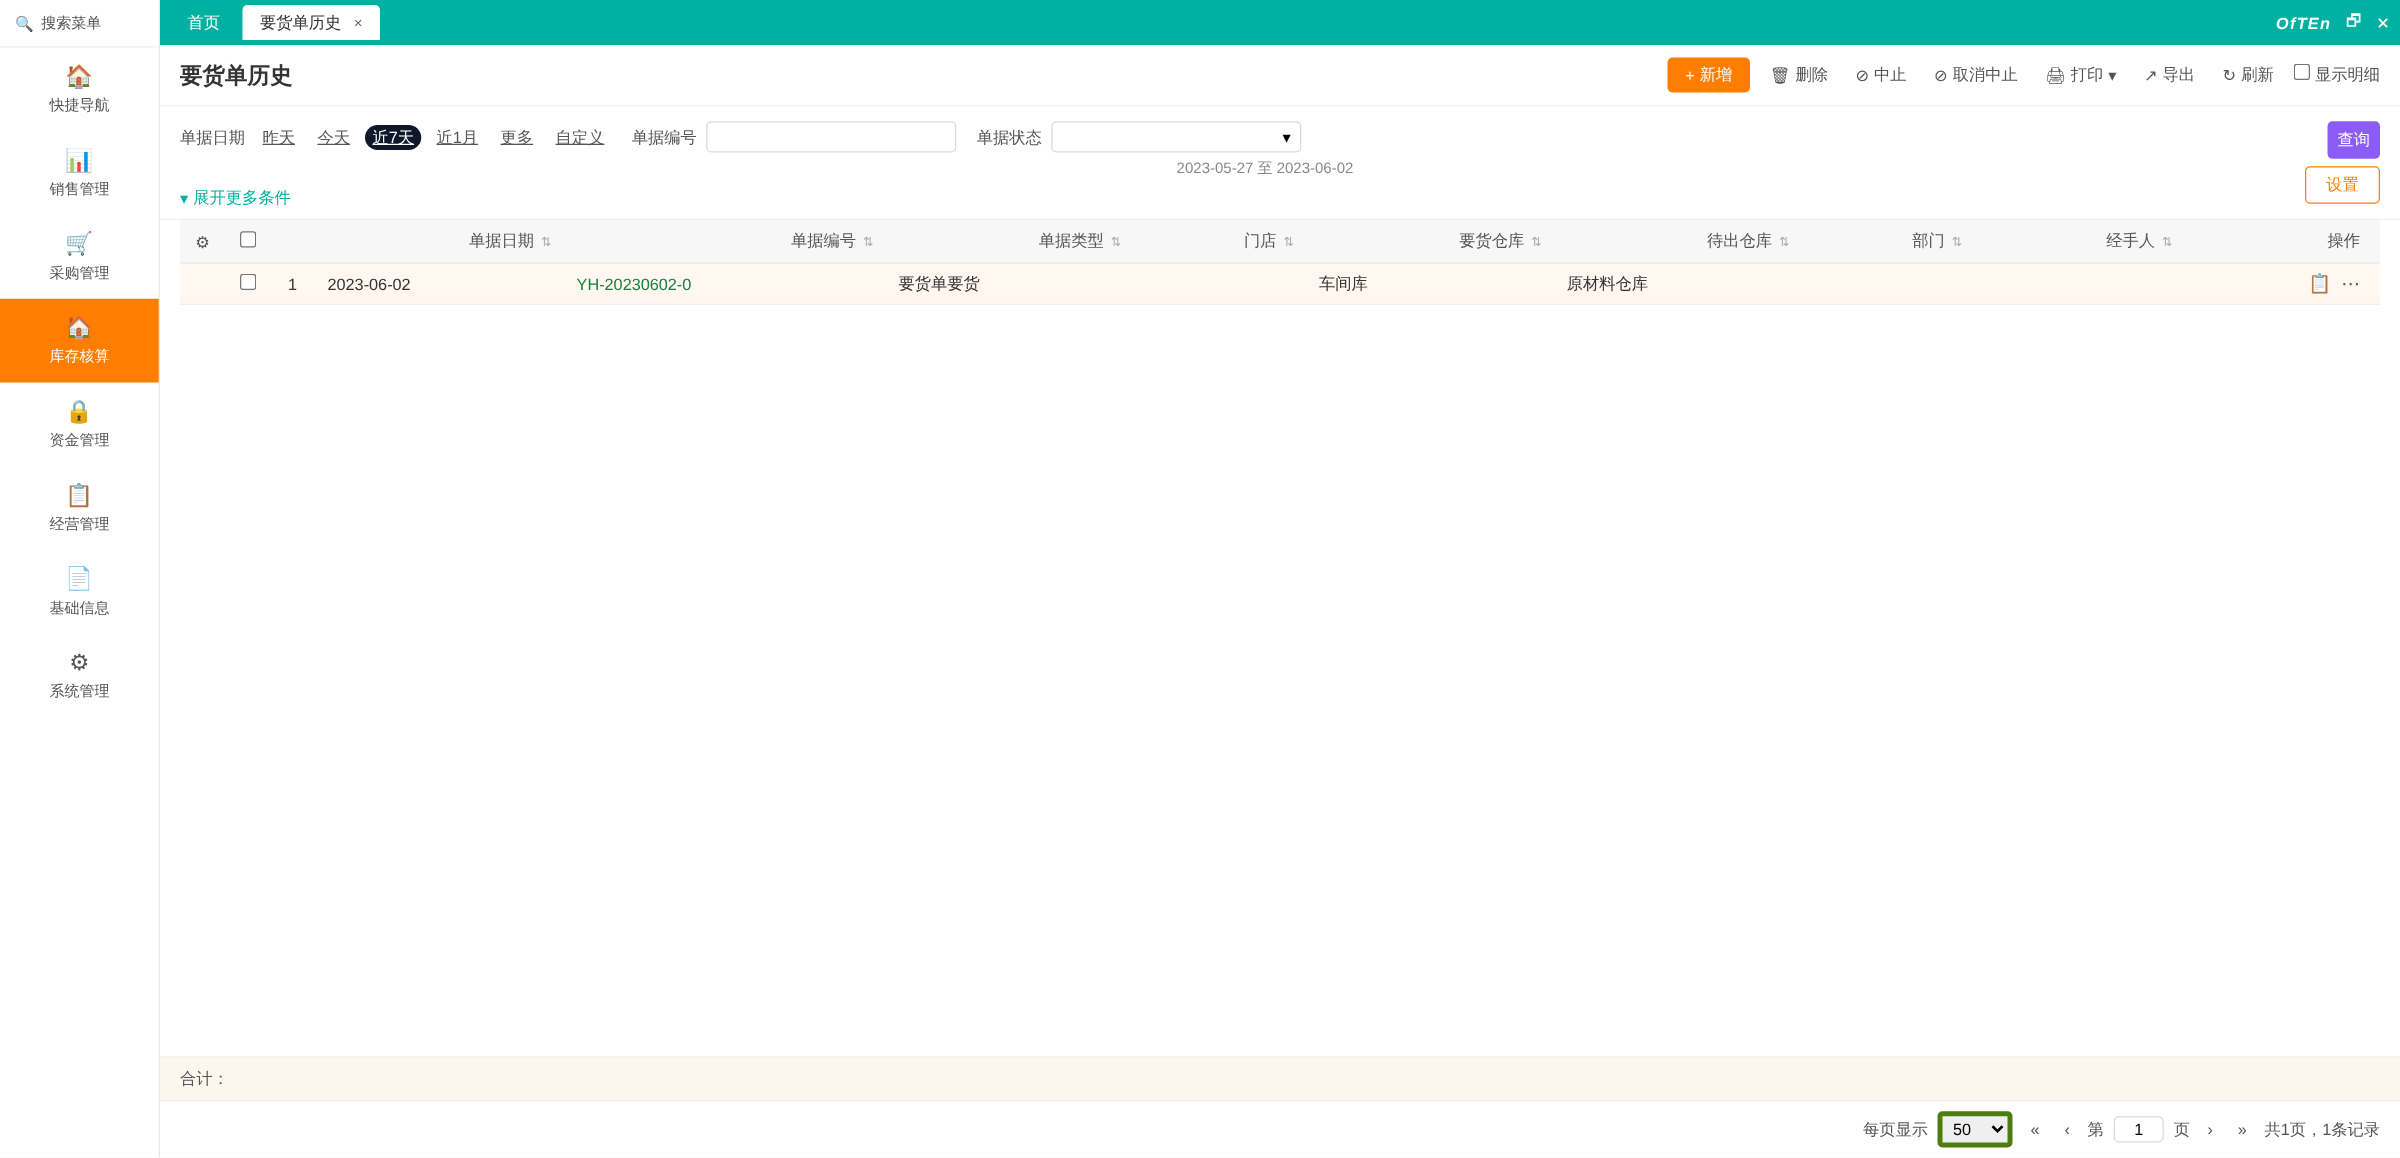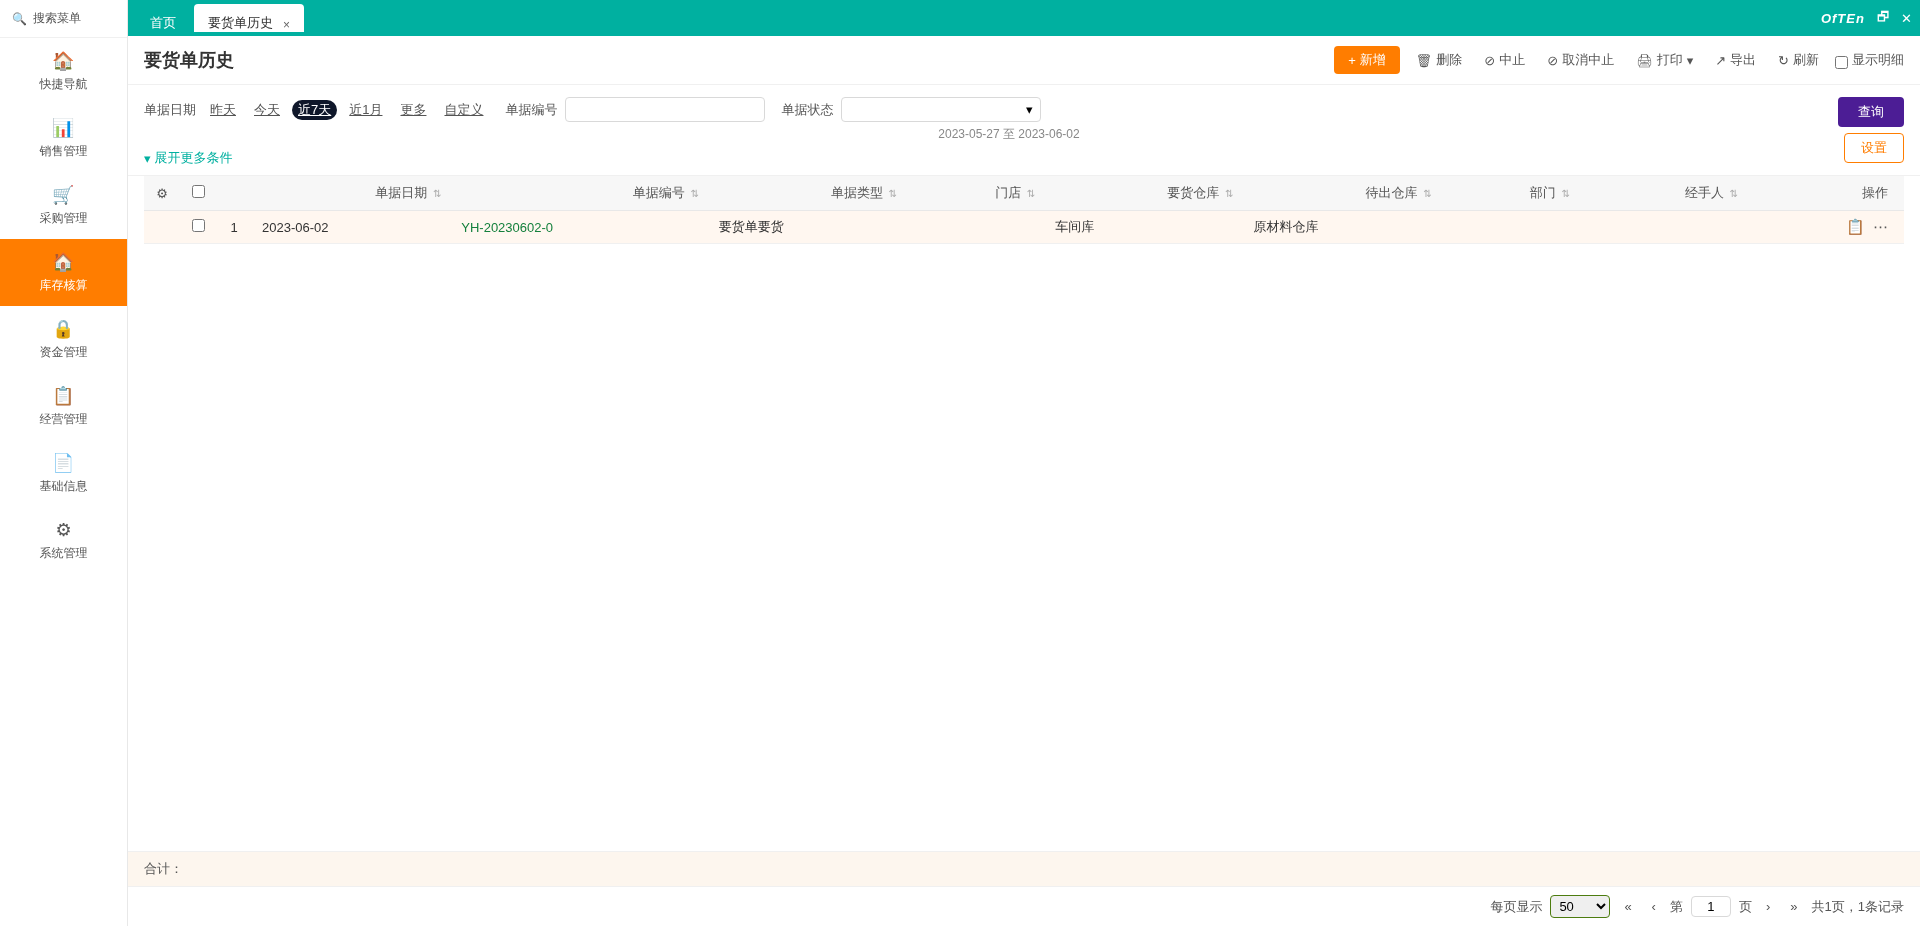--- a/index.html
+++ b/index.html
@@ -53,21 +53,21 @@
       align-items: center;
       height: 36px;
       padding: 0 8px;
       gap: 4px;
       flex-shrink: 0;
     }
     .tab-item {
       height: 28px;
       padding: 0 14px;
       display: flex;
-      align-items: flex-end;
+      align-items: center;
       border-radius: 4px 4px 0 0;
       cursor: pointer;
       font-size: 13px;
       color: #fff;
       gap: 6px;
     }
     .tab-item.active {
       background: #fff;
       color: #333;
     }
@@ -129,21 +129,21 @@
       border-radius: 3px;
     }
     .toolbar-btn.primary {
       background: #ff7d00;
       color: #fff;
       padding: 5px 14px;
       border-radius: 4px;
     }
     .display-detail-btn {
       display: flex;
-      align-items: flex-end;
+      align-items: flex-start;
       gap: 4px;
       cursor: pointer;
       color: #555;
       font-size: 13px;
     }
     input[type="checkbox"] { cursor: pointer; }
 
     
     .filter-area {
       padding: 12px 16px 8px;
@@ -214,25 +214,25 @@
     .expand-btn {
       display: flex;
       align-items: center;
       gap: 4px;
       cursor: pointer;
       color: #00b0a0;
       font-size: 13px;
       margin-top: 8px;
     }
     .query-btn {
-      background: #4c1d95;
+      background: #8b5cf6;
       color: #fff;
       border: none;
       border-radius: 4px;
-      padding: 6px 20px;
+      padding: 6px 8px;
       font-size: 13px;
       cursor: pointer;
     }
     .settings-btn {
       background: #fff;
       color: #ff7d00;
       border: 1px solid #ff7d00;
       border-radius: 4px;
       padding: 5px 16px;
       font-size: 13px;
@@ -312,21 +312,21 @@
       align-items: center;
       justify-content: flex-end;
       padding: 8px 16px;
       border-top: 1px solid #f0f0f0;
       gap: 8px;
       font-size: 13px;
       color: #555;
       flex-shrink: 0;
     }
     .page-size-select {
-      border: 1px solid #4d7c0f;
+      border: 4px solid #4d7c0f;
       border-radius: 4px;
       padding: 2px 4px;
       font-size: 13px;
       width: 60px;
     }
     .page-nav-btn {
       cursor: pointer;
       padding: 2px 6px;
       color: #555;
       border-radius: 3px;

